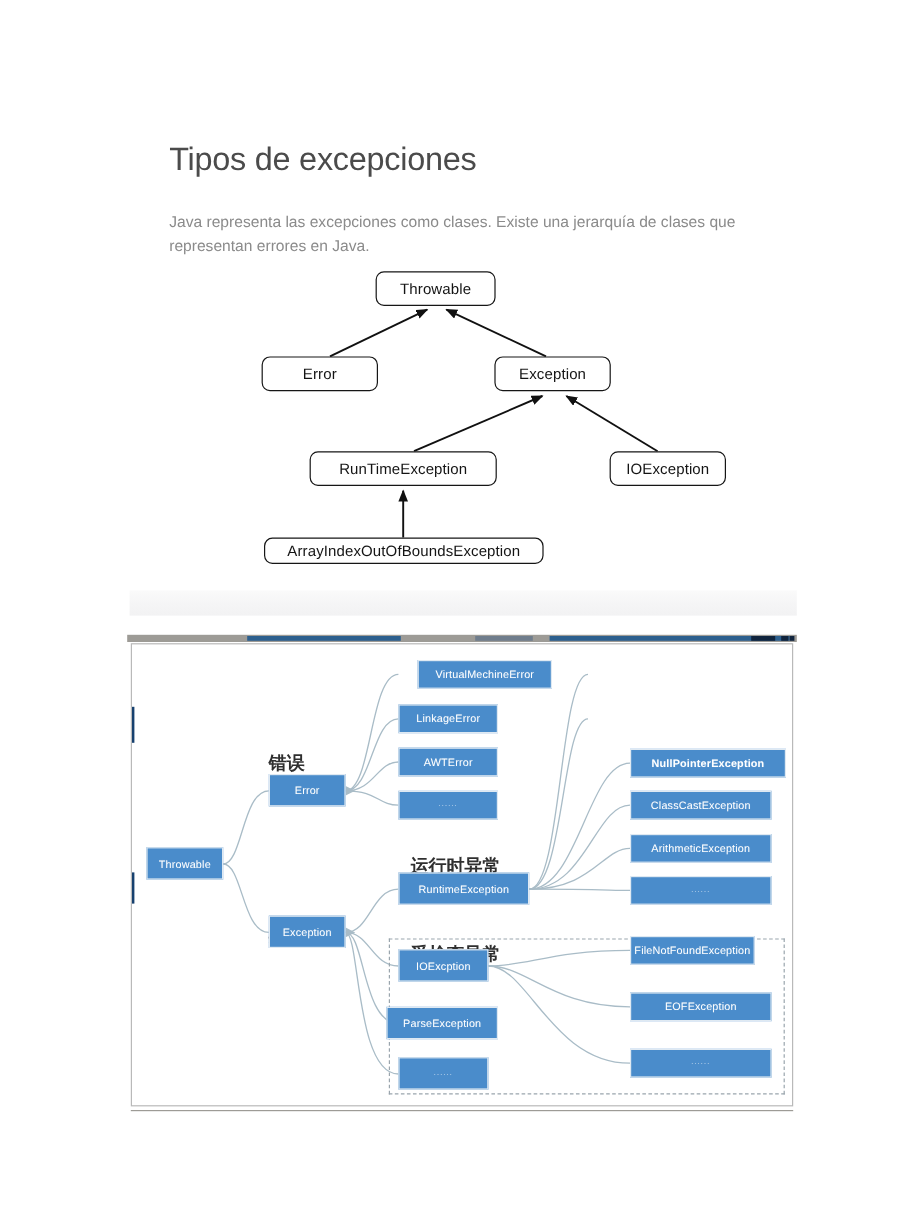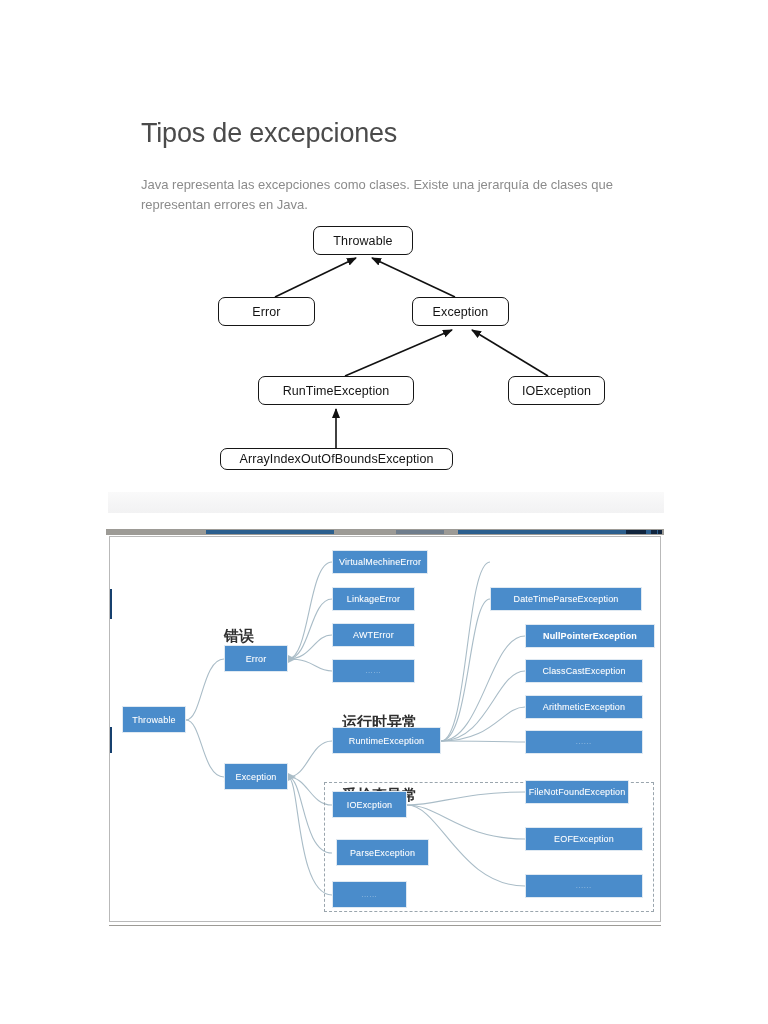--- a/index.html
+++ b/index.html
@@ -247,36 +247,35 @@
     <div class="checked-group" style="left:214px;top:245px;width:330px;height:130px;"></div>
     <div class="cn-label" style="left:232px;top:249px;">受检查异常</div>
 
     <div class="cn-label" style="left:114px;top:90px;">错误</div>
     <div class="cn-label" style="left:232px;top:176px;">运行时异常</div>
     <div class="cn-label" style="left:114px;top:209px;margin-top:24px;">异常</div>
 
     <div class="nodebox" style="left:12px;top:169px;width:64px;height:27px;">Throwable</div>
 
     <div class="nodebox" style="left:114px;top:108px;width:64px;height:27px;">Error</div>
-    <div class="nodebox" style="left:222px;top:13px;width:96px;height:24px;">VirtualMechineError</div>
+    <div class="nodebox" style="left:238px;top:13px;width:112px;height:24px;">VirtualMechineError</div>
     <div class="nodebox" style="left:222px;top:50px;width:83px;height:24px;">LinkageError</div>
     <div class="nodebox" style="left:222px;top:86px;width:83px;height:24px;">AWTError</div>
     <div class="nodebox ellipsis" style="left:222px;top:122px;width:83px;height:24px;">......</div>
 
     <div class="nodebox" style="left:114px;top:226px;width:64px;height:27px;">Exception</div>
     <div class="nodebox" style="left:222px;top:190px;width:109px;height:27px;">RuntimeException</div>
 
-    <div class="nodebox" style="left:380px;top:50px;width:152px;height:24px;">DateTimeParseException</div>
     <div class="nodebox" style="left:415px;top:87px;width:130px;height:24px;font-weight:bold;">NullPointerException</div>
     <div class="nodebox" style="left:415px;top:122px;width:118px;height:24px;">ClassCastException</div>
     <div class="nodebox" style="left:415px;top:158px;width:118px;height:24px;">ArithmeticException</div>
     <div class="nodebox ellipsis" style="left:415px;top:193px;width:118px;height:24px;">......</div>
 
     <div class="nodebox" style="left:222px;top:254px;width:75px;height:27px;">IOExcption</div>
-    <div class="nodebox" style="left:226px;top:302px;width:93px;height:27px;text-align:right;">ParseException</div>
+    <div class="nodebox" style="left:212px;top:302px;width:93px;height:27px;text-align:right;">ParseException</div>
     <div class="nodebox ellipsis" style="left:222px;top:344px;width:75px;height:27px;">......</div>
     <div class="nodebox" style="left:415px;top:243px;width:104px;height:24px;">FileNotFoundException</div>
     <div class="nodebox" style="left:415px;top:290px;width:118px;height:24px;">EOFException</div>
     <div class="nodebox ellipsis" style="left:415px;top:337px;width:118px;height:24px;">......</div>
   </div>
 
   <div class="shot-bottomline"></div>
 </div>
 
 </body></html>

